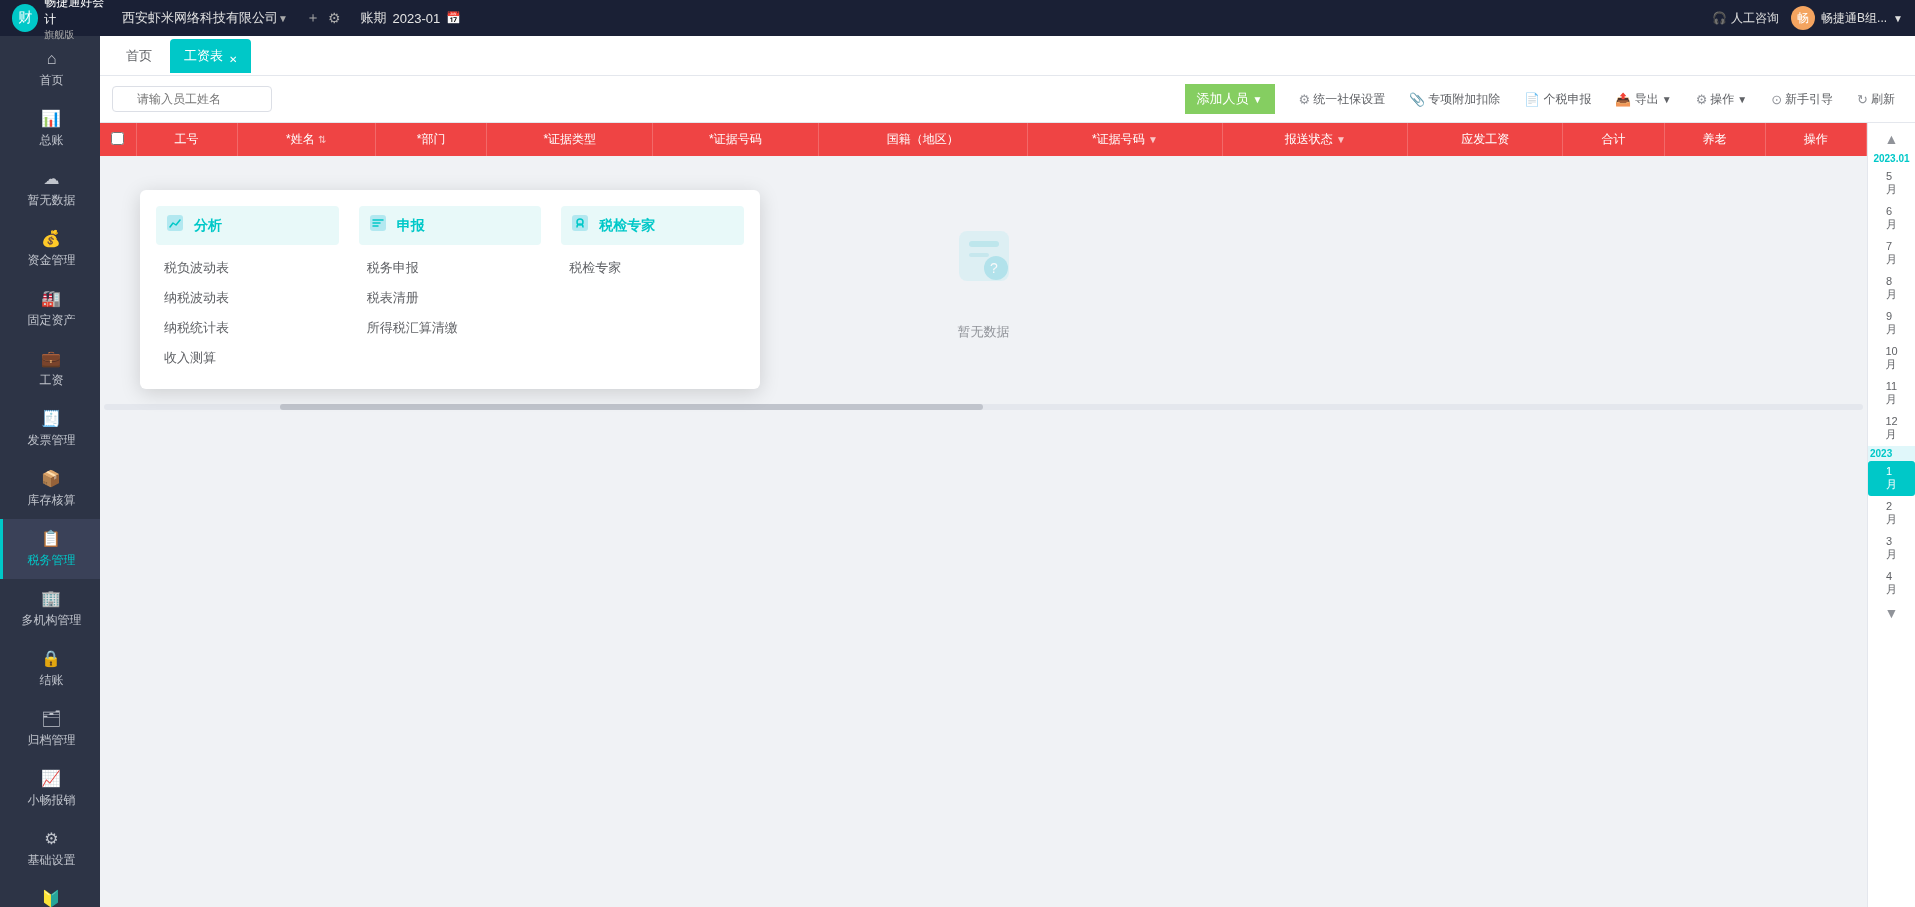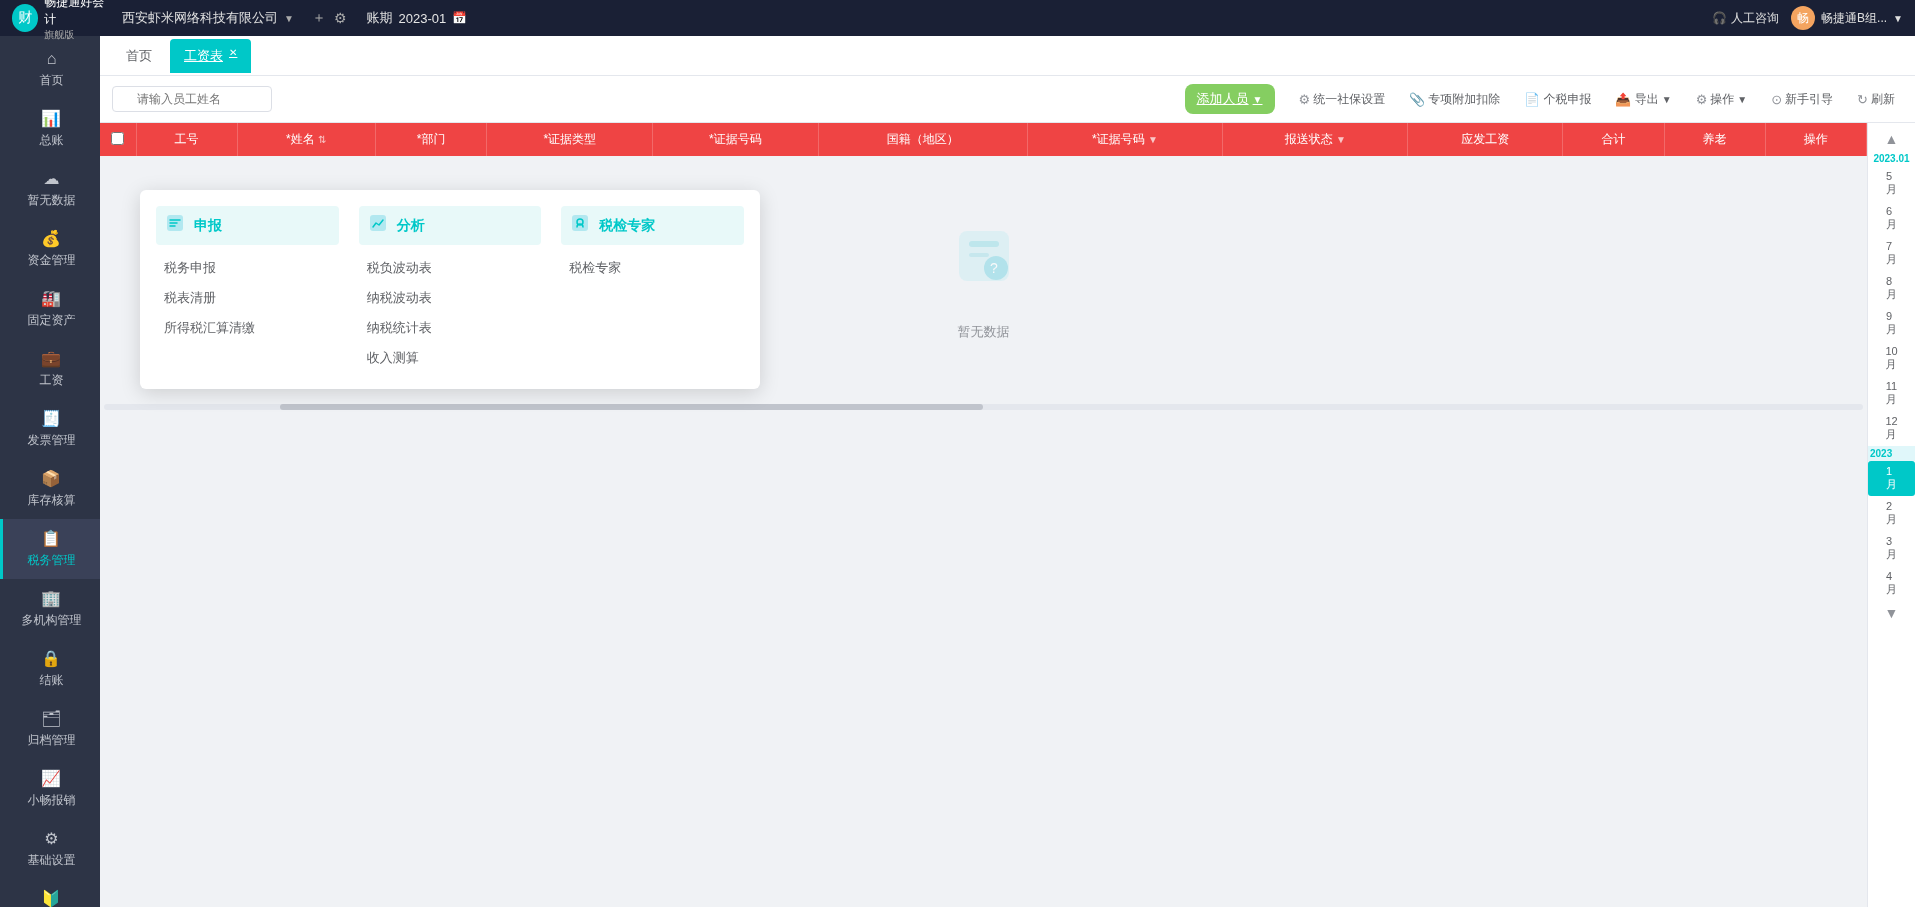--- a/index.html
+++ b/index.html
@@ -6,21 +6,21 @@
     body { font-family: "Microsoft YaHei", "PingFang SC", sans-serif; font-size: 13px; background: #f0f2f5; overflow: hidden; }
 
     
     .top-bar {
       display: flex; align-items: center; height: 36px;
       background: #1a2035; color: #fff; padding: 0 12px; gap: 10px;
       position: relative; z-index: 100;
     }
     .top-bar-logo { display: flex; align-items: center; gap: 6px; width: 100px; }
     .top-bar-logo .logo-icon { width: 28px; height: 28px; background: #00c8c8; border-radius: 50%; display: flex; align-items: center; justify-content: center; font-size: 14px; color: #fff; }
-    .company-selector { display: flex; align-items: center; gap: 6px; color: #e0e0e0; font-size: 13px; cursor: pointer; }
+    .company-selector { display: flex; align-items: center; color: #e0e0e0; font-size: 13px; cursor: pointer; }
     .company-selector .chevron { font-size: 10px; color: #aaa; }
     .top-bar-actions { display: flex; align-items: center; gap: 8px; margin-left: 8px; }
     .top-bar-actions .icon-btn { color: #aaa; cursor: pointer; font-size: 14px; }
     .period-info { display: flex; align-items: center; gap: 6px; color: #e0e0e0; font-size: 13px; margin-left: 10px; }
     .period-info .period-icon { color: #00c8c8; font-size: 12px; }
     .top-bar-right { margin-left: auto; display: flex; align-items: center; gap: 12px; color: #e0e0e0; font-size: 12px; }
     .top-bar-right .service { display: flex; align-items: center; gap: 4px; cursor: pointer; }
     .top-bar-right .user { display: flex; align-items: center; gap: 6px; cursor: pointer; }
     .top-bar-right .avatar { width: 24px; height: 24px; border-radius: 50%; background: #f4a460; display: flex; align-items: center; justify-content: center; font-size: 12px; color: #fff; }
 
@@ -43,32 +43,32 @@
 
     
     .content-area { flex: 1; display: flex; flex-direction: column; overflow: hidden; background: #f0f2f5; }
 
     
     .tab-bar {
       background: #fff; border-bottom: 1px solid #e4e7ed;
       display: flex; align-items: center; height: 40px; padding: 0 12px; gap: 4px;
     }
     .tab-item { padding: 8px 14px; font-size: 13px; cursor: pointer; color: #606266; border-radius: 4px 4px 0 0; }
-    .tab-item.active { background: #00c8c8; color: #fff; display: flex; align-items: flex-start; gap: 6px; text-decoration: underline; }
+    .tab-item.active { background: #00c8c8; color: #fff; display: flex; align-items: flex-end; gap: 6px; }
     .tab-close { font-size: 10px; cursor: pointer; }
 
     
     .toolbar {
       background: #fff; padding: 8px 12px; display: flex; align-items: center; gap: 8px;
       border-bottom: 1px solid #e4e7ed;
     }
     .search-input { border: 1px solid #dcdfe6; border-radius: 4px; padding: 5px 8px 5px 24px; font-size: 12px; color: #606266; width: 160px; position: relative; outline: none; }
     .search-wrap { position: relative; }
     .search-wrap .search-icon { position: absolute; left: 6px; top: 50%; transform: translateY(-50%); color: #909399; font-size: 12px; }
-    .btn-add { background: #85ce61; color: #fff; border: none; border-radius: 8px; padding: 6px 12px; font-size: 13px; cursor: pointer; display: flex; align-items: center; gap: 4px; margin-left: auto; text-decoration: underline; }
+    .btn-add { background: #85ce61; color: #fff; border: none; border-radius: 0; padding: 6px 12px; font-size: 13px; cursor: pointer; display: flex; align-items: center; gap: 4px; margin-left: auto; }
     .btn-add .chevron { font-size: 10px; }
     .toolbar-right { display: flex; align-items: center; gap: 8px; margin-left: 8px; }
     .toolbar-btn { display: flex; align-items: center; gap: 3px; font-size: 12px; color: #606266; cursor: pointer; padding: 4px 8px; border-radius: 3px; white-space: nowrap; }
     .toolbar-btn .t-icon { color: #909399; font-size: 13px; }
 
     
     .table-wrap { flex: 1; overflow: auto; position: relative; }
     .data-table { width: 100%; border-collapse: collapse; font-size: 12px; }
     .data-table thead tr { background: #ef4444; color: #fff; }
     .data-table thead th { padding: 8px 10px; font-weight: normal; white-space: nowrap; border-right: 1px solid rgba(255,255,255,0.2); text-align: center; }
@@ -374,44 +374,44 @@
   </div>
 </div>
 
 <div class="dropdown-menu">
 
   <div class="dropdown-section">
     <div class="dropdown-section-header">
       <span class="sec-icon">
         <svg width="22" height="22" viewBox="0 0 22 22" fill="none">
             <rect x="3" y="3" width="16" height="16" rx="3" fill="#b2e8f0"></rect>
-            <path d="M6 8h10M6 11h7M6 14h5" stroke="#00c8c8" stroke-width="1.5" stroke-linecap="round"></path>
+            <path d="M6 15l3-4 3 2 4-5" stroke="#00c8c8" stroke-width="1.5" stroke-linecap="round" stroke-linejoin="round"></path>
           </svg>
       </span>
-      <span>申报</span>
-    </div>
-    <div class="dropdown-item">税务申报</div>
-    <div class="dropdown-item">税表清册</div>
-    <div class="dropdown-item">所得税汇算清缴</div>
+      <span>分析</span>
+    </div>
+    <div class="dropdown-item">税负波动表</div>
+    <div class="dropdown-item">纳税波动表</div>
+    <div class="dropdown-item">纳税统计表</div>
+    <div class="dropdown-item">收入测算</div>
   </div>
 
   <div class="dropdown-section">
     <div class="dropdown-section-header">
       <span class="sec-icon">
         <svg width="22" height="22" viewBox="0 0 22 22" fill="none">
             <rect x="3" y="3" width="16" height="16" rx="3" fill="#b2e8f0"></rect>
-            <path d="M6 15l3-4 3 2 4-5" stroke="#00c8c8" stroke-width="1.5" stroke-linecap="round" stroke-linejoin="round"></path>
+            <path d="M6 8h10M6 11h7M6 14h5" stroke="#00c8c8" stroke-width="1.5" stroke-linecap="round"></path>
           </svg>
       </span>
-      <span>分析</span>
-    </div>
-    <div class="dropdown-item">税负波动表</div>
-    <div class="dropdown-item">纳税波动表</div>
-    <div class="dropdown-item">纳税统计表</div>
-    <div class="dropdown-item">收入测算</div>
+      <span>申报</span>
+    </div>
+    <div class="dropdown-item">税务申报</div>
+    <div class="dropdown-item">税表清册</div>
+    <div class="dropdown-item">所得税汇算清缴</div>
   </div>
 
   <div class="dropdown-section">
     <div class="dropdown-section-header">
       <span class="sec-icon">
         <svg width="22" height="22" viewBox="0 0 22 22" fill="none">
             <rect x="3" y="3" width="16" height="16" rx="3" fill="#b2e8f0"></rect>
             <circle cx="11" cy="10" r="3" stroke="#00c8c8" stroke-width="1.5"></circle>
             <path d="M8 15c0-1.66 1.34-3 3-3s3 1.34 3 3" stroke="#00c8c8" stroke-width="1.5" stroke-linecap="round"></path>
           </svg>

